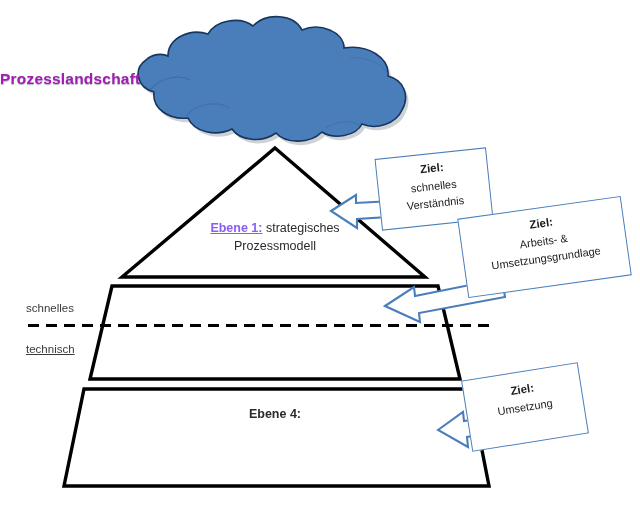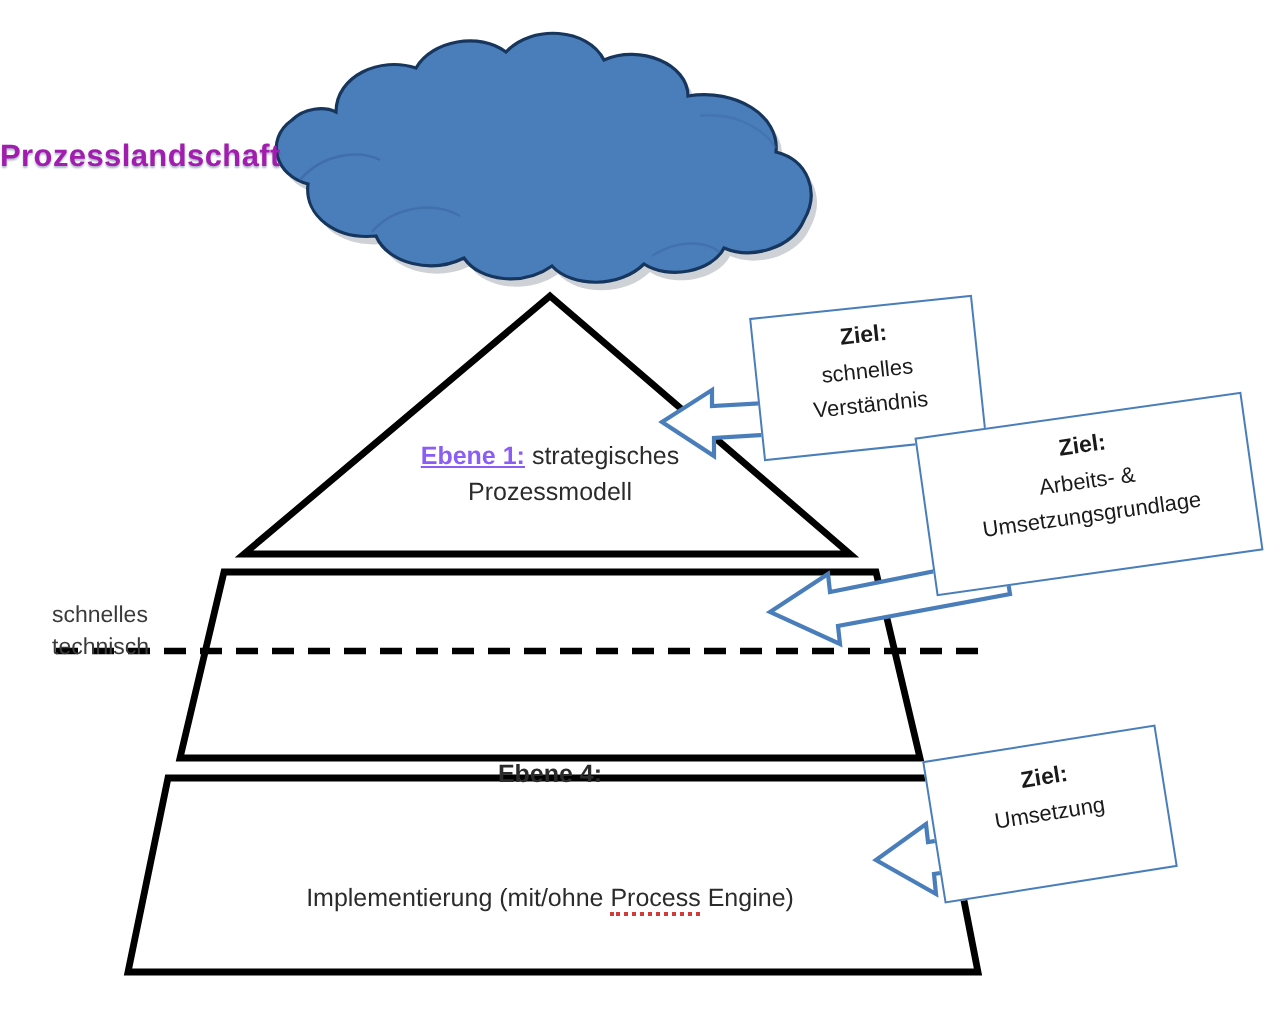--- a/index.html
+++ b/index.html
@@ -47,29 +47,29 @@
     position: absolute;
     text-align: center;
     font-size: 12.5px;
     color: #2b2b2b;
   }
   .tier-text .b { font-weight: bold; color: #8b5cf6; text-decoration: underline; }
 
   .t1 { left: 115px; top: 219px; width: 320px; line-height: 1.45; }
   .t23-head { left: 80px; top: 303px; width: 400px; font-weight: bold; }
   .t23-sub  { left: 80px; top: 340px; width: 400px; }
-  .t4-head  { left: 70px; top: 380px; width: 410px; font-weight: bold; }
+  .t4-head  { left: 70px; top: 407px; width: 410px; font-weight: bold; }
   .t4-sub   { left: 70px; top: 442px; width: 410px; }
 
   .axis-lbl {
     font-size: 11.5px;
     color: #3a3a3a;
   }
   .axis-fachlich  { left: 26px; top: 302px; }
-  .axis-technisch { left: 26px; top: 318px; }
+  .axis-technisch { left: 26px; top: 343px; text-decoration: underline; }
 
   .spell {
     border-bottom: 2px dotted #d23b3b;
     padding-bottom: 0px;
   }
 
   
   .callout {
     position: absolute;
     background: #ffffff;
@@ -183,23 +183,20 @@
 
   <div class="lbl cloud-title">Prozesslandschaft</div>
 
   <div class="tier-text t1">
     <span class="b">Ebene 1:</span><span> strategisches</span><br>
     <span>Prozessmodell</span>
   </div>
 
 
   <div class="tier-text t4-head">Ebene 4:</div>
-  <div class="tier-text t4-sub">
-    <span>Implementierung (mit/ohne </span><span class="spell">Process</span><span> Engine)</span>
-  </div>
 
   <div class="lbl axis-lbl axis-fachlich">schnelles</div>
   <div class="lbl axis-lbl axis-technisch">technisch</div>
 
   <div class="callout co1">
     <span class="ziel">Ziel:</span>
     <span class="ln">schnelles</span>
     <span class="ln">Verständnis</span>
   </div>
 

